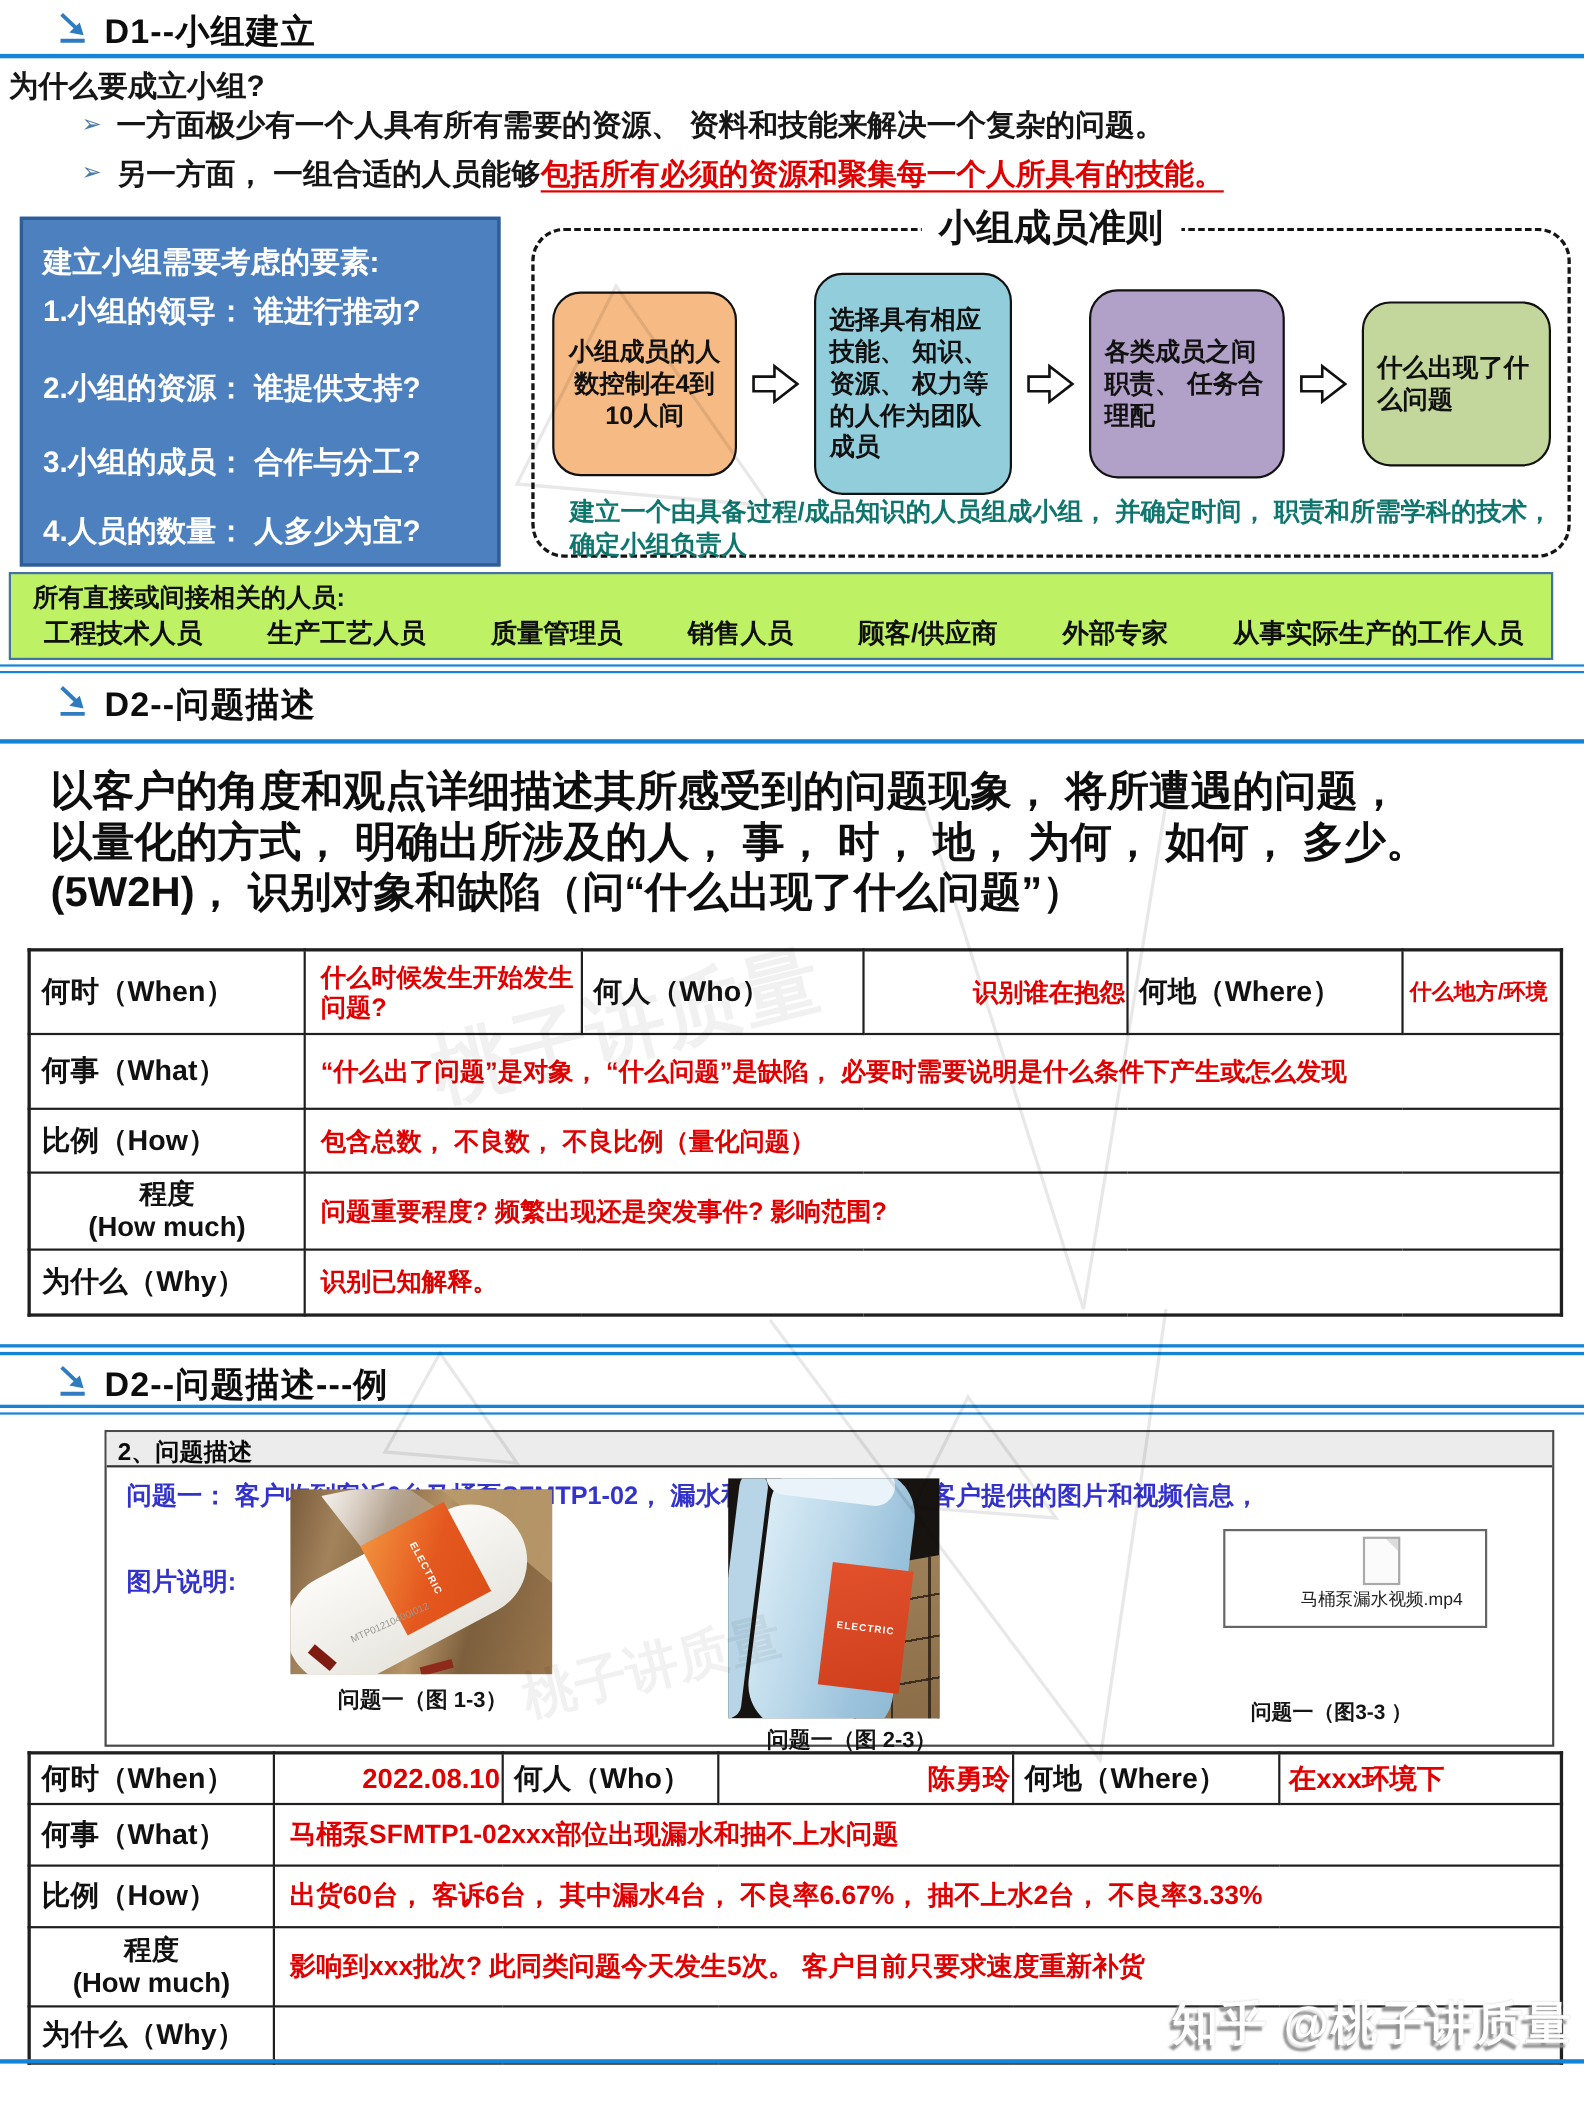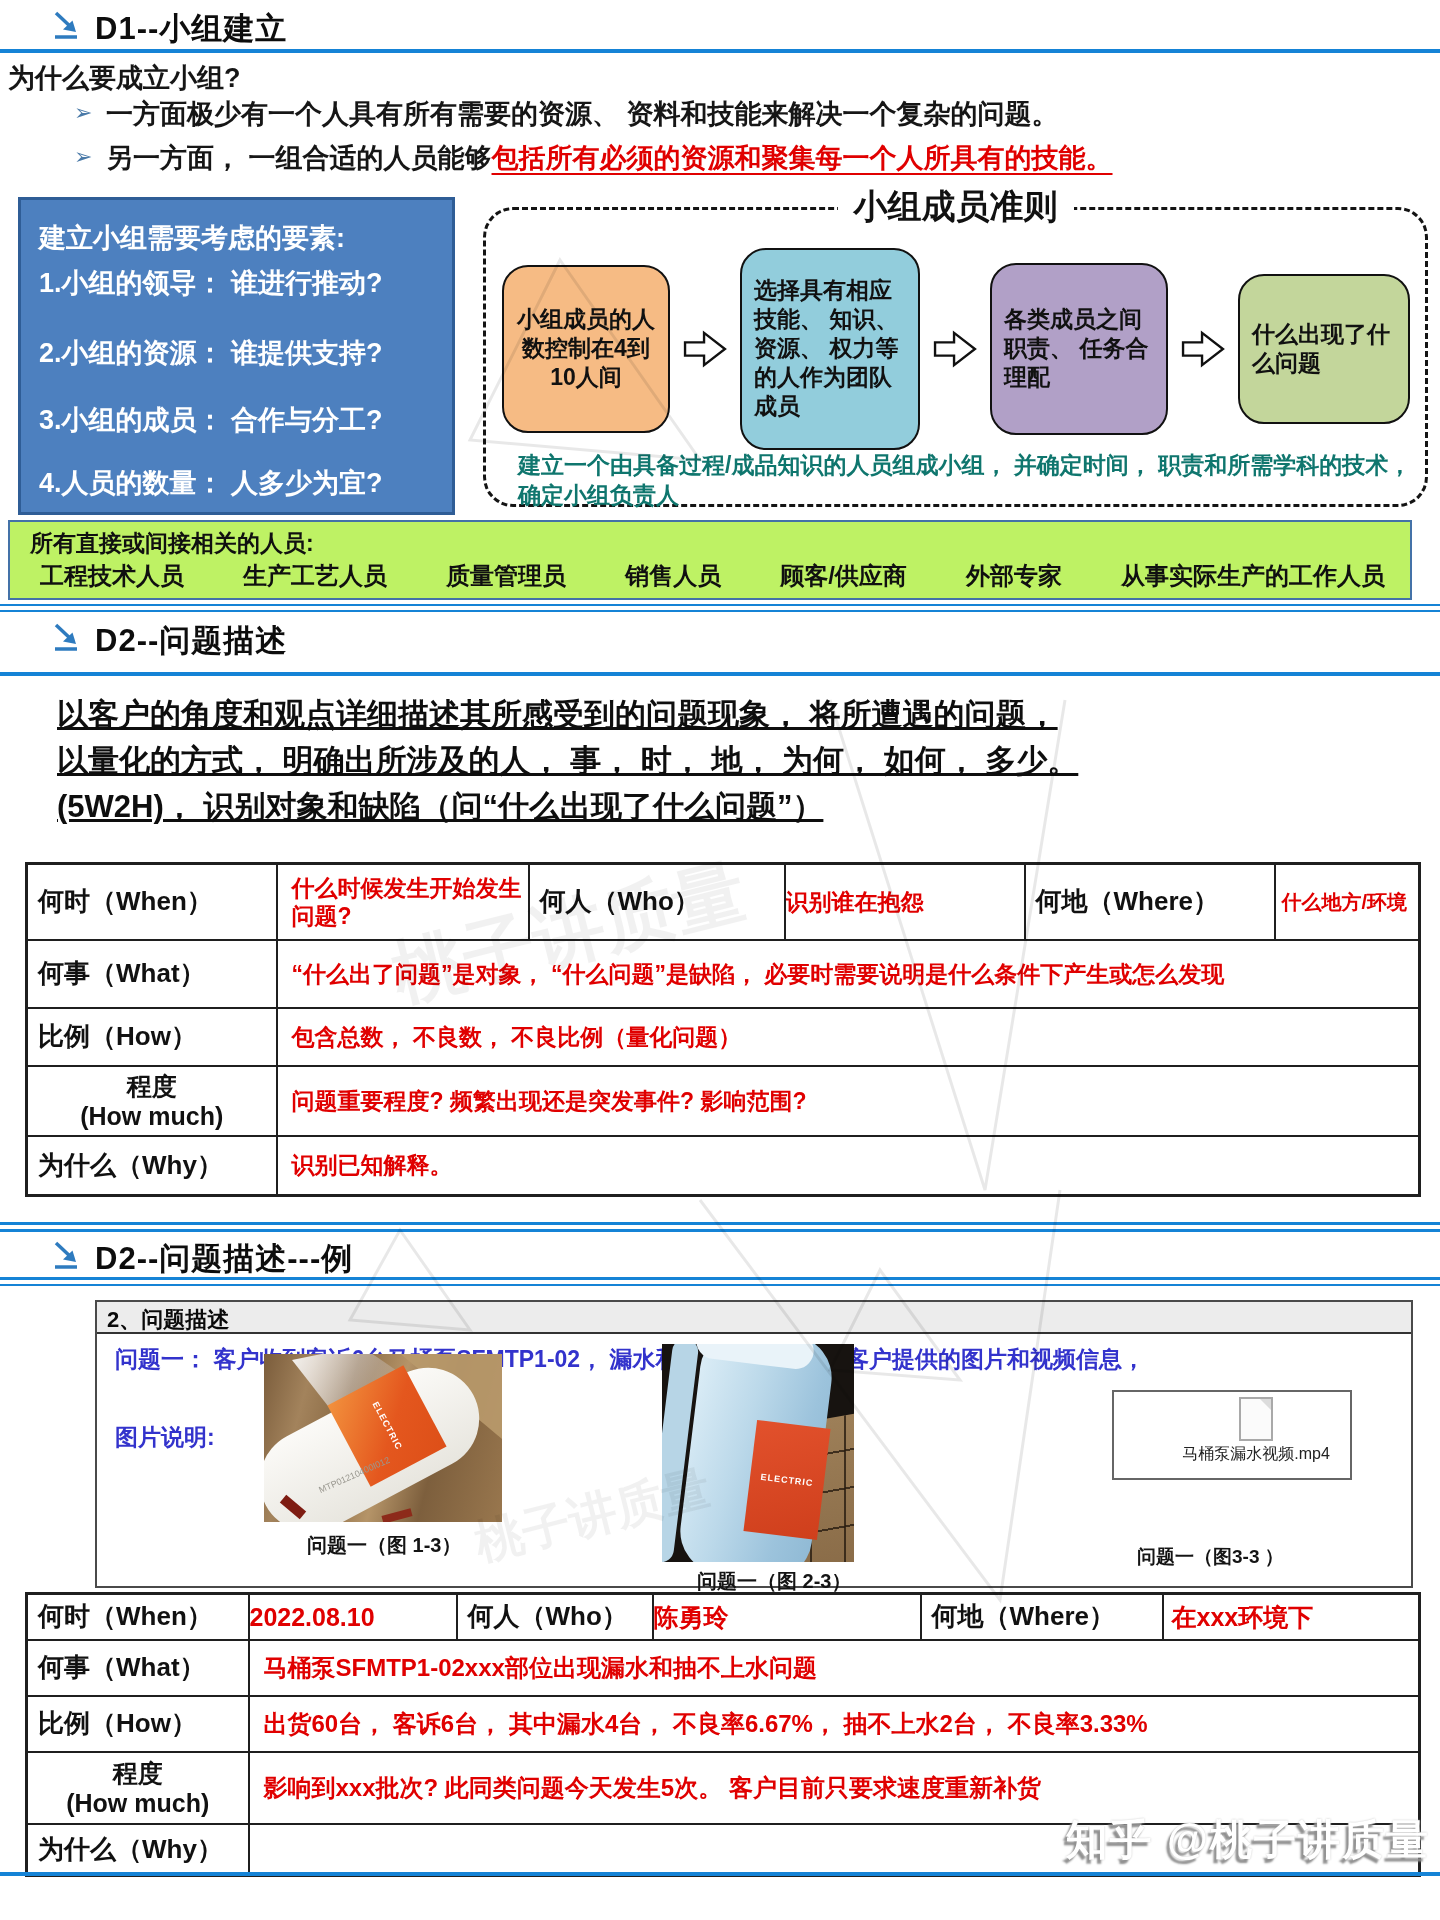--- a/index.html
+++ b/index.html
@@ -28,29 +28,29 @@
         align-items:center;font-size:23px;font-weight:bold;color:#111;padding:10px 12px;line-height:29px;}
   .flow-note{position:absolute;left:32px;top:240px;width:900px;font-size:23px;font-weight:700;
              color:#0f766e;line-height:30px;}
   
   .strip{position:absolute;left:8px;top:520px;width:1404px;height:80px;background:#bef264;
          border:2.5px solid #4472a8;box-sizing:border-box;text-decoration:underline;}
   .strip-title{position:absolute;left:20px;top:6px;font-size:23px;font-weight:bold;color:#101010;}
   .strip-roles{position:absolute;left:30px;right:25px;top:38px;display:flex;
                justify-content:space-between;font-size:24px;font-weight:bold;color:#101010;white-space:nowrap;}
   
-  .desc-line{position:absolute;left:57px;font-size:31px;font-weight:bold;color:#0e0e0e;white-space:nowrap;text-decoration:underline;}
+  .desc-line{position:absolute;left:46px;font-size:38px;font-weight:bold;color:#0e0e0e;white-space:nowrap;}
   
   table.tbl{position:absolute;border-collapse:collapse;table-layout:fixed;background:transparent;}
   .tbl td{border:2px solid #1f1f1f;vertical-align:middle;overflow:hidden;}
   .tbl{border:3px solid #1f1f1f;}
   .lbl{font-weight:bold;color:#111;font-size:26px;padding-left:10px;}
   .lbl2{font-weight:bold;color:#111;font-size:25px;text-align:center;line-height:30px;}
   .val{font-weight:bold;color:#e00000;font-size:23px;padding-left:14px;line-height:30px;}
-  .valc{text-align:left;padding-left:0;}
+  .valc{text-align:right;padding-left:16px;}
   
   .exbox{position:absolute;left:95px;top:1300px;width:1318px;height:288px;border:2px solid #4a4a4a;
          background:#fff;box-sizing:border-box;}
   .exbox-head{position:absolute;left:0;top:0;width:100%;height:32px;background:#ececec;
               border-bottom:2.5px solid #333;box-sizing:border-box;}
   .exbox-head span{position:absolute;left:10px;top:3px;font-size:22px;font-weight:bold;color:#0a0a0a;}
   .blue-note{position:absolute;color:#3333cc;font-size:23px;font-weight:600;white-space:nowrap;}
   .photo{position:absolute;overflow:hidden;}
   .cap{position:absolute;font-size:20px;font-weight:bold;color:#141414;white-space:nowrap;}
   .videobox{position:absolute;left:1015px;top:88px;width:188px;height:86px;border:2px solid #666;background:#fff;padding-left:48px;}

